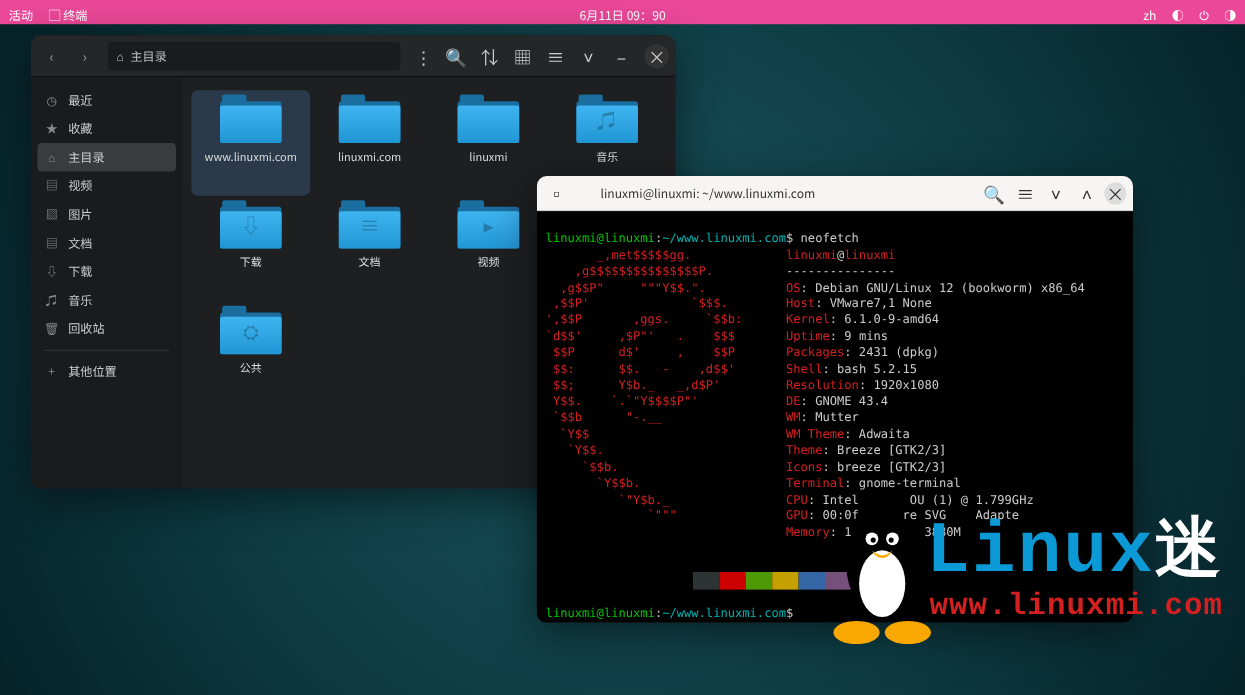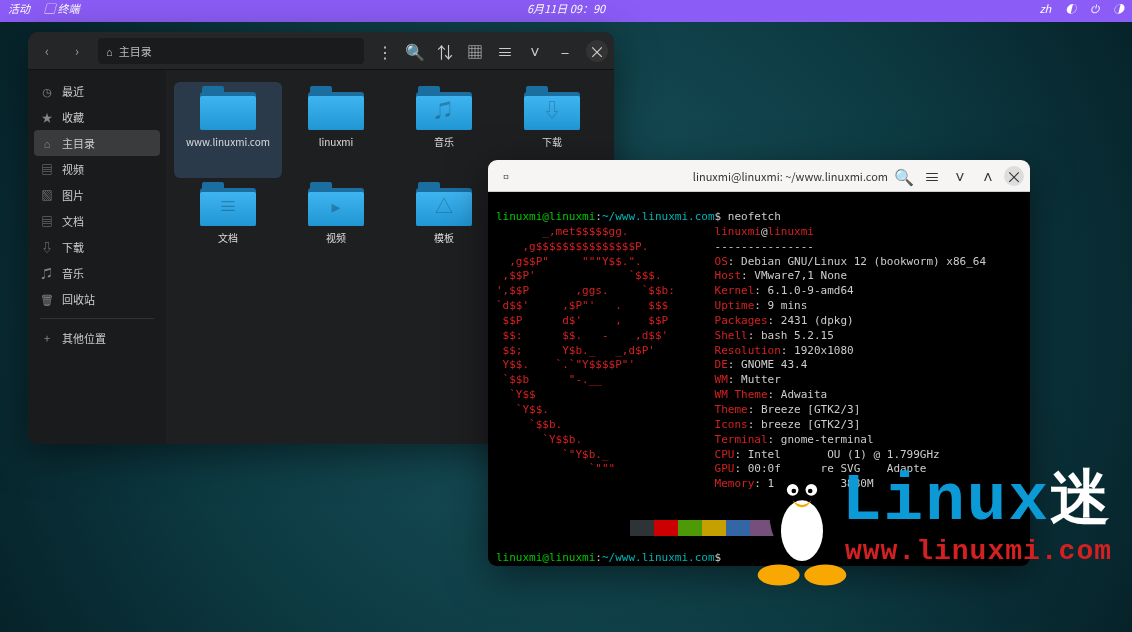--- a/index.html
+++ b/index.html
@@ -5,22 +5,22 @@
 * { margin: 0; padding: 0; box-sizing: border-box; }
 body {
   width: 1132px; height: 632px;
   background: radial-gradient(circle at center, #1a5560 0%, #0d3a42 60%, #062229 100%);
   font-family: "Noto Sans CJK SC", sans-serif;
   overflow: hidden; position: relative; color: #e0e0e0;
 }
 
 
 .topbar { position: absolute; top: 0; left: 0; right: 0; height: 22px;
-  background: #8b5cf6; display: flex; align-items: flex-start; color: #fff;
-  font-size: 11px; padding: 0 8px; justify-content: space-between; font-style: italic; }
+  background: #ec4899; display: flex; align-items: flex-end; color: #fff;
+  font-size: 11px; padding: 0 8px; justify-content: space-between; }
 .topbar-left, .topbar-right { display: flex; gap: 14px; align-items: center; }
 .topbar-center { position: absolute; left: 50%; transform: translateX(-50%); }
 
 
 .fm-window { position: absolute; top: 32px; left: 28px; width: 586px; height: 412px;
   background: #1e1f21; border-radius: 10px; box-shadow: 0 10px 40px rgba(0,0,0,.5);
   display: flex; flex-direction: column; overflow: hidden; }
 .fm-header { height: 38px; background: #252628; display: flex; align-items: center;
   padding: 0 6px; gap: 4px; border-bottom: 1px solid #111; }
 .fm-nav-btn { width: 26px; height: 26px; border-radius: 4px; display: flex;
@@ -60,21 +60,21 @@
 
 
 .term-window { position: absolute; top: 160px; left: 488px; width: 542px; height: 406px;
   background: #1a1b1d; border-radius: 9px; box-shadow: 0 10px 40px rgba(0,0,0,.5);
   display: flex; flex-direction: column; overflow: hidden; }
 .term-header { height: 32px; background: #f6f5f4; display: flex; align-items: center;
   padding: 0 6px; gap: 4px; border-bottom: 1px solid #ccc; }
 .term-hbtn { width: 24px; height: 24px; border-radius: 4px; display: flex;
   align-items: center; justify-content: center; color: #333; cursor: pointer; }
 .term-hbtn.close { background: #ddd; border-radius: 50%; width: 20px; height: 20px; }
-.term-title { flex: 1; text-align: right; font-size: 11px; color: #333; }
+.term-title { flex: 1; text-align: left; font-size: 11px; color: #333; }
 .term-body { flex: 1; background: #000; padding: 18px 8px; font-family: "DejaVu Sans Mono", monospace;
   font-size: 11px; line-height: 1.35; overflow: hidden; position: relative; }
 .term-body pre { white-space: pre; margin: 0; }
 .c-green { color: #00c800; } .c-cyan { color: #00b4b4; } .c-red { color: #d42020; } .c-white { color: #ccc; }
 
 
 .logo-overlay { position: absolute; right: 20px; bottom: 68px; text-align: right; pointer-events: none; font-family: Liberation Mono, monospace; }
 .logo-text { font-size: 66px; font-weight: 900; color: #0b9ad6; letter-spacing: 2px; display: flex; align-items: flex-end; }
 .logo-cn { color: #fff; font-size: 60px; }
 .logo-url { font-size: 28px; font-weight: 700; color: #d42020; line-height: 0.9; letter-spacing: 1px; }
@@ -163,20 +163,29 @@
       </div>
     <div class="fm-main" id="fm-grid">
         <div class="fm-item selected">
           <div class="folder-ic">
       <div class="folder-tab"></div>
             <div class="folder-back"></div>
             <div class="folder-front"></div>
 
     </div>
           <div class="fm-label">www.linuxmi.com</div>
+        </div>
+        <div class="fm-item">
+          <div class="folder-ic">
+      <div class="folder-tab"></div>
+            <div class="folder-back"></div>
+            <div class="folder-front"></div>
+
+    </div>
+          <div class="fm-label">linuxmi.com</div>
         </div>
         <div class="fm-item">
           <div class="folder-ic">
       <div class="folder-tab"></div>
             <div class="folder-back"></div>
             <div class="folder-front"></div>
 
     </div>
           <div class="fm-label">linuxmi</div>
         </div>

